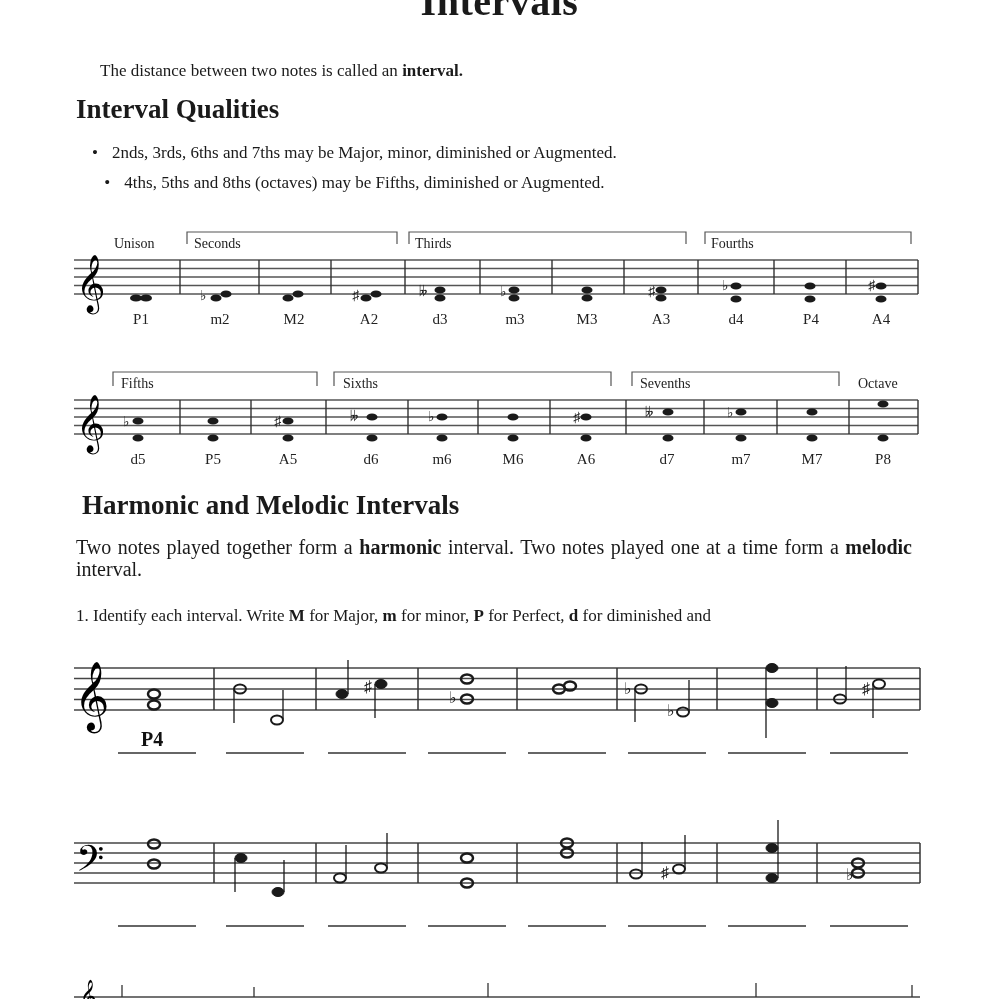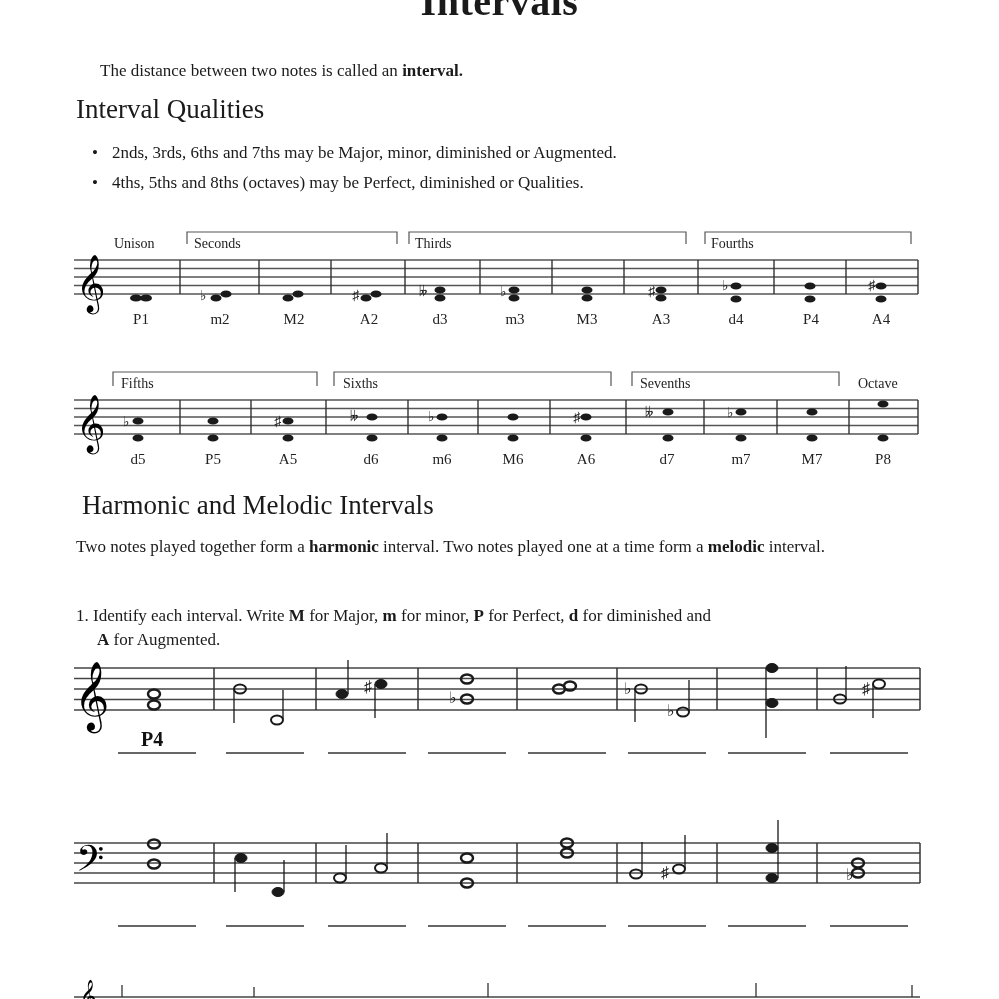--- a/index.html
+++ b/index.html
@@ -1,41 +1,41 @@
 <!DOCTYPE html>
 <html><head>
 <meta charset="utf-8">
 <style>
   html, body { margin:0; padding:0; background:#ffffff; }
   body { width:999px; height:999px; overflow:hidden; position:relative;
          font-family:"Liberation Serif", "DejaVu Serif", serif; color:#1a1a1a; }
   .abs { position:absolute; }
   .title { left:0; width:999px; top:-22px; text-align:center; font-size:40px; font-weight:bold; letter-spacing:0.5px; }
   .intro { left:76px; top:61px; font-size:17px;margin-left:24px; }
-  .h2 { font-weight:normal; font-size:27px; }
-  .bullets { left:112px; top:138px; font-size:17px; line-height:30px; margin:0; padding:0; list-style:none; }
+  .h2 { font-weight:bold; font-size:27px; }
+  .bullets { left:112px; top:138px; font-size:17px; line-height:30px; margin:0; padding:0; list-style:none;text-align:center; }
   .bullets li::before { content:"•"; position:absolute; margin-left:-20px; }
   .bullets li { position:relative; }
-  .para { left:76px; top:536px; width:836px; font-size:17px; line-height:22px; text-align:justify; }
+  .para { left:76px; top:536px; width:836px; font-size:20px; line-height:22px; text-align:justify; }
   .q { left:76px; top:604px; font-size:17px; line-height:24px; }
   .q .cont { padding-left:21px; }
   svg text { font-family:"Liberation Serif", "DejaVu Serif", serif; }
 </style>
 </head>
 <body>
 
 <div class="abs title">Intervals</div>
 
 <div class="abs intro"><span>The distance between two notes is called an </span><b>interval.</b></div>
 
 <div class="abs h2" style="left:76px;top:94px;">Interval Qualities</div>
 
 <ul class="abs bullets">
   <li>2nds, 3rds, 6ths and 7ths may be Major, minor, diminished or Augmented.</li>
-  <li>4ths, 5ths and 8ths (octaves) may be Perfect, diminished or Qualities.</li>
+  <li>4ths, 5ths and 8ths (octaves) may be Fifths, diminished or Augmented.</li>
 </ul>
 
 <svg class="abs" style="left:0;top:220px;" width="999" height="120">
   <g stroke="#555" stroke-width="1.3">
     <line x1="74" y1="40" x2="918" y2="40"></line>
       <line x1="74" y1="48.5" x2="918" y2="48.5"></line>
     <line x1="74" y1="57" x2="918" y2="57"></line>
       <line x1="74" y1="65.5" x2="918" y2="65.5"></line>
     <line x1="74" y1="74" x2="918" y2="74"></line>
   </g>
@@ -190,21 +190,20 @@
     <text x="883" y="104">P8</text>
   </g>
 </svg>
 
 <div class="abs h2" style="left:82px;top:490px;">Harmonic and Melodic Intervals</div>
 
 <div class="abs para"><span>Two notes played together form a </span><b>harmonic</b><span> interval. Two notes played one at a time form a </span><b>melodic</b><span> interval.</span></div>
 
 <div class="abs q">
   <div><span>1.</span><span> Identify each interval. Write </span><b>M</b><span> for Major, </span><b>m</b><span> for minor, </span><b>P</b><span> for Perfect, </span><b>d</b><span> for diminished and</span></div>
-  <div class="cont"><b>A</b><span> for Augmented.</span></div>
 </div>
 
 <svg class="abs" style="left:0;top:650px;" width="999" height="120">
   <g stroke="#444" stroke-width="1.4">
     <line x1="74" y1="18" x2="920" y2="18"></line>
       <line x1="74" y1="28.5" x2="920" y2="28.5"></line>
     <line x1="74" y1="39" x2="920" y2="39"></line>
       <line x1="74" y1="49.5" x2="920" y2="49.5"></line>
     <line x1="74" y1="60" x2="920" y2="60"></line>
   </g>

